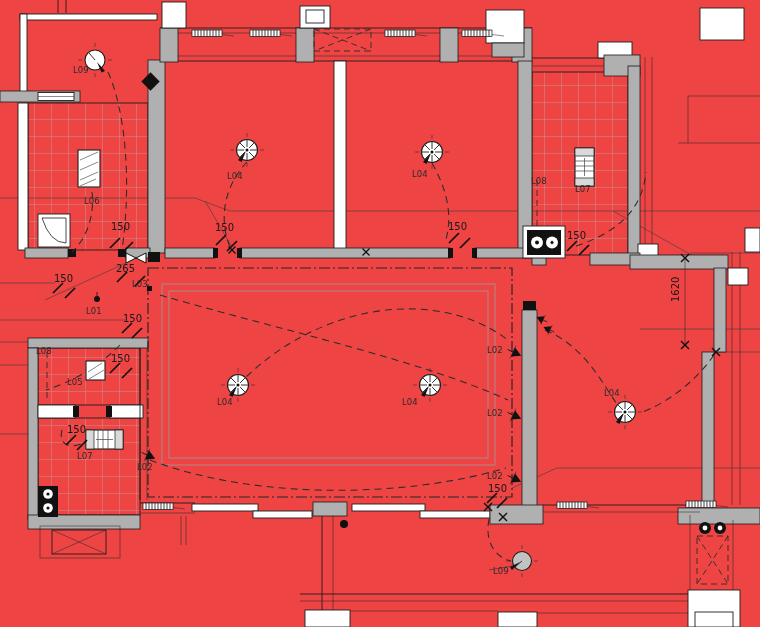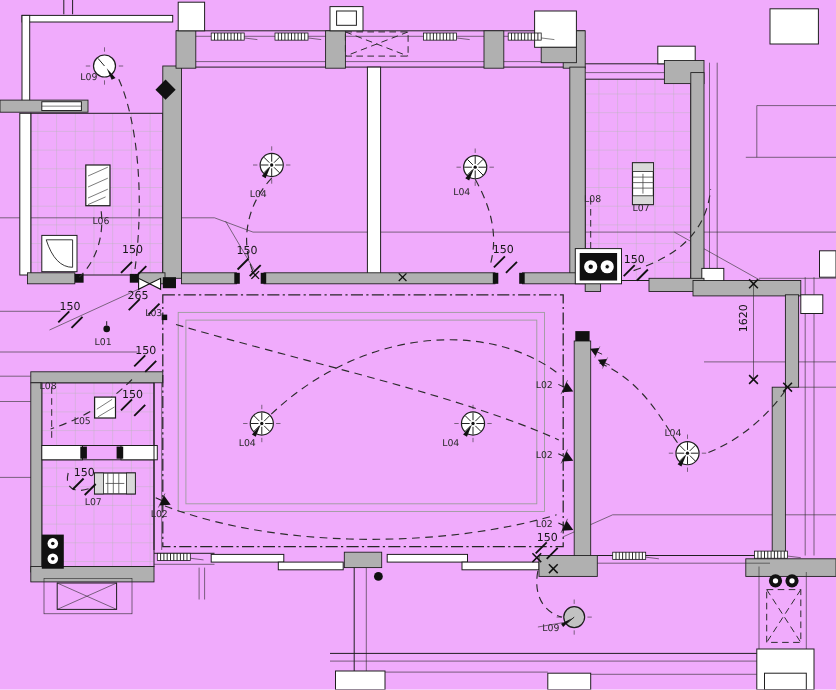--- a/index.html
+++ b/index.html
@@ -1,16 +1,16 @@
 <!DOCTYPE html>
 <html><head>
 <meta charset="utf-8">
 <style>
   html,body{margin:0;padding:0;background:#fff;}
-  .stage{position:relative;width:760px;height:627px;background:#f0abfc;overflow:hidden;
+  .stage{position:relative;width:760px;height:627px;background:#ef4444;overflow:hidden;
          font-family:"DejaVu Sans",sans-serif;}
   svg{display:block}
   .wall{fill:#b0b0b0;stroke:#1d1d1d;stroke-width:.8}
   .pier{fill:#ffffff;stroke:#1d1d1d;stroke-width:.9}
   .thin{fill:none;stroke:#1d1d1d;stroke-width:.9}
   .thin2{fill:none;stroke:#2a2a2a;stroke-width:.55}
   .blk{fill:#111;stroke:none}
   .tilebox{fill:url(#tiles);stroke:#1d1d1d;stroke-width:.9}
   .cove{fill:none;stroke:#262626;stroke-width:1.15;stroke-dasharray:11 3 2 3}
   .arc{fill:none;stroke:#2c2c2c;stroke-width:1.05;stroke-dasharray:7 5}

